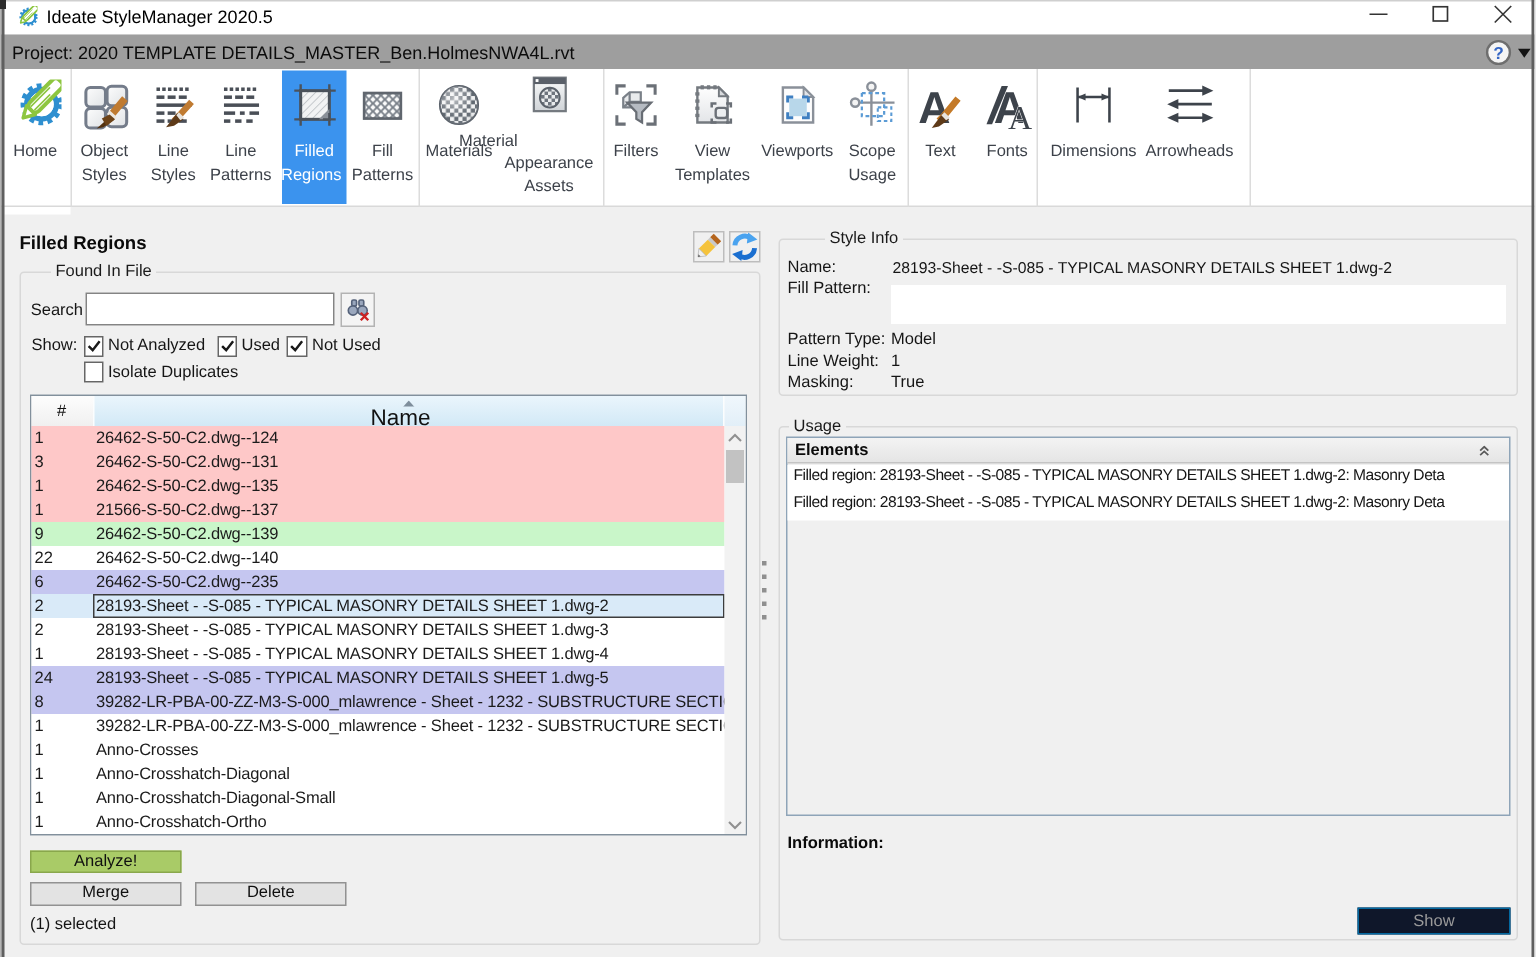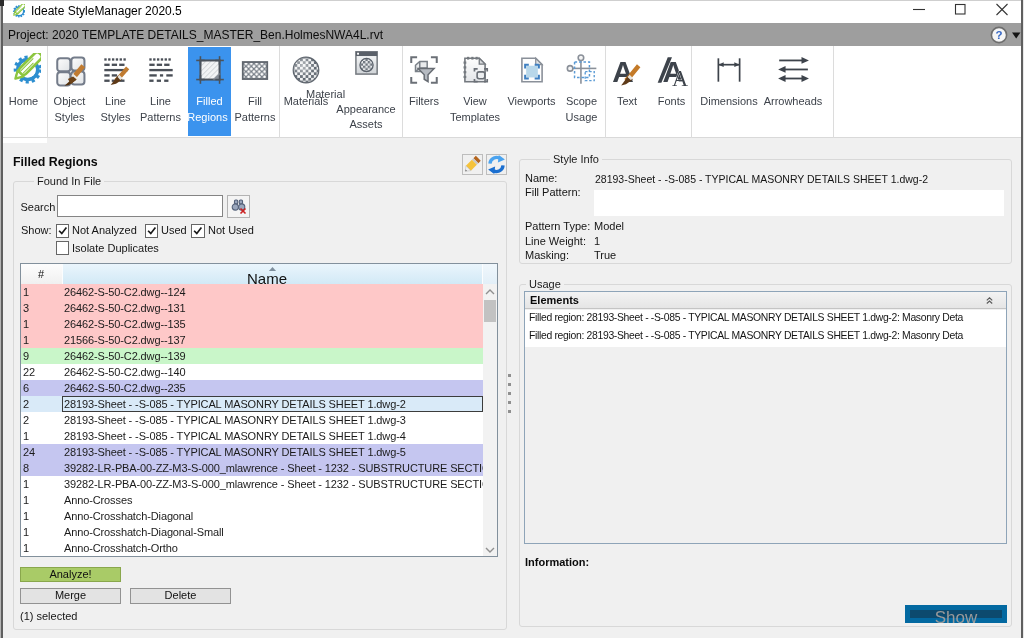--- a/index.html
+++ b/index.html
@@ -485,19 +485,19 @@
 <div class="abs" style="left:530px;top:294px;font-size:11px;font-weight:bold;color:#0a0a0a;">Elements</div>
 <svg class="abs" style="left:986px;top:296.5px;width:7px;height:7.5px;" viewBox="0 0 9 9">
   <path d="M1 4 L4.5 0.8 L8 4" stroke="#5a5a5a" stroke-width="1.5" fill="none"></path>
   <path d="M1 8 L4.5 4.8 L8 8" stroke="#5a5a5a" stroke-width="1.5" fill="none"></path>
 </svg>
 <div class="abs" style="left:525px;top:310px;width:481px;height:37px;background:#fff;"></div>
 <div class="abs lbl" style="left:529px;top:312px;font-size:10.4px;letter-spacing:-0.32px;">Filled region: 28193-Sheet - -S-085 - TYPICAL MASONRY DETAILS SHEET 1.dwg-2: Masonry Deta</div>
 <div class="abs lbl" style="left:529px;top:330px;font-size:10.4px;letter-spacing:-0.32px;">Filled region: 28193-Sheet - -S-085 - TYPICAL MASONRY DETAILS SHEET 1.dwg-2: Masonry Deta</div>
 
 <div class="abs" style="left:525px;top:556px;font-size:11px;font-weight:bold;color:#0a0a0a;">Information:</div>
-<div class="abs" style="left:905px;top:605px;width:102px;height:18px;background:#0c4a6e;border:5px solid #0369a1;font-size:17px;color:#9a9a9a;text-align:center;line-height:16px;">Show</div>
+<div class="abs" style="left:905px;top:605px;width:102px;height:18px;background:#0f172a;border:1px solid #0369a1;font-size:11px;color:#9a9a9a;text-align:center;line-height:16px;">Show</div>
 
 <div class="abs" style="left:0;top:0;width:1px;height:638px;background:#b5b5b5;"></div>
 <div class="abs" style="left:1px;top:0;width:2px;height:638px;background:#5f5f5f;"></div>
 <div class="abs" style="left:1021px;top:0;width:2px;height:638px;background:#5f5f5f;"></div>
 <div class="abs" style="left:1023px;top:0;width:1px;height:638px;background:#e8e8e8;"></div>
 <div class="abs" style="left:0;top:0;width:4px;height:6px;background:#2c2c2c;"></div>
 
 </body></html>

